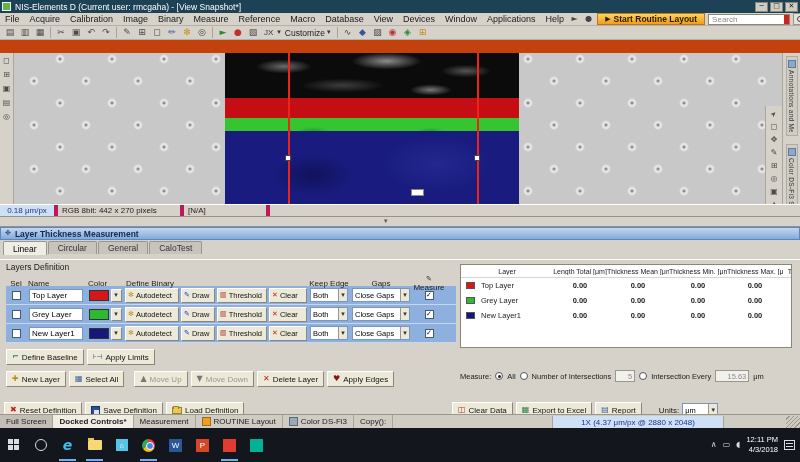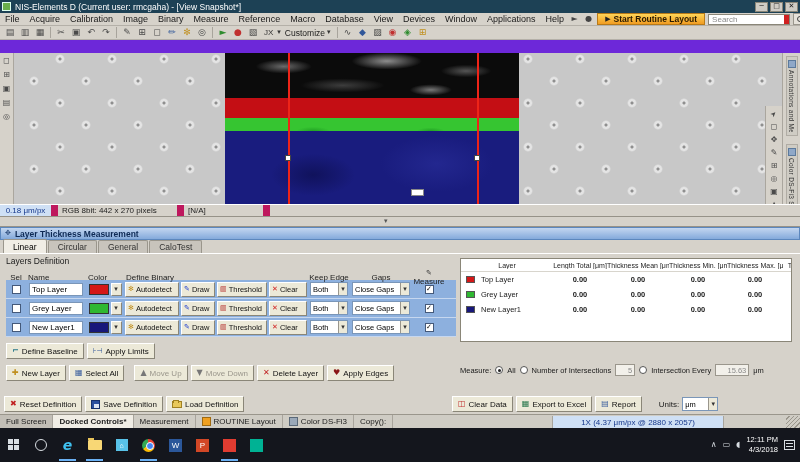--- a/index.html
+++ b/index.html
@@ -1,17 +1,17 @@
 <!DOCTYPE html>
 <html><head>
 <meta charset="utf-8">
 <style>
   * { margin:0; padding:0; box-sizing:border-box; }
   body { font-family:"Liberation Sans", sans-serif; background:#555; }
-  #app { position:relative; width:800px; height:462px; background:#6d28d9; overflow:hidden;
+  #app { position:relative; width:800px; height:462px; background:#c2410c; overflow:hidden;
          font-family:"Liberation Sans", sans-serif; color:#1a1a1a; }
   .g { font-family:"DejaVu Sans", sans-serif; font-style:normal; line-height:1; display:inline-flex;
        align-items:center; justify-content:center; }
 
   
   .titlebar { position:absolute; left:0; top:0; width:800px; height:13px; background:#1d4155;
               display:flex; align-items:center; color:#fff; font-size:8.5px; padding:0 2px; }
   .app-ico { width:9px; height:9px; background:#6ab04c; border:1px solid #dfe; margin-right:4px; }
   .title-text { white-space:nowrap; }
   .winbtns { margin-left:auto; display:flex; gap:2px; }
@@ -105,35 +105,35 @@
                     padding-top:3px; gap:8px; }
   .vtab { display:flex; flex-direction:column; align-items:center; gap:2px; border:1px solid #b0aca4;
           background:#cfccc4; padding:3px 1px; }
   .vtab .vicon { width:8px; height:8px; background:#8fa8c8; border:1px solid #5c7a9c; }
   .vtab .vlabel { writing-mode:vertical-rl; font-size:6.5px; color:#333; letter-spacing:0.3px;
                   max-height:62px; overflow:hidden; white-space:nowrap; }
 
   
   .statusbar { position:absolute; left:0; top:204px; width:800px; height:12px; background:#d6d2ca;
                border-top:1px solid #fff; display:flex; font-size:8px; align-items:center; }
-  .sseg { height:100%; display:flex; align-items:center; padding:0 4px; border-right:7px solid #be185d; }
+  .sseg { height:100%; display:flex; align-items:center; padding:0 4px; border-right:4px solid #be185d; }
   .sseg.scale { width:58px; background:#cfe0f5; color:#16388c; justify-content:center; }
   .sseg.fmt { width:126px; color:#222; }
   .sseg.na { width:86px; color:#222; }
   .splitter { position:absolute; left:0; top:216px; width:800px; height:11px; background:#d6d2ca;
               border-top:1px solid #969288; border-bottom:1px solid #969288; }
   .split-grip { position:absolute; left:384px; top:1px; font-size:7px; color:#555; }
 
   
   .panel { position:absolute; left:0; top:227px; width:800px; height:187px; background:#d6d2ca; }
   .panel-title { height:13px; background:linear-gradient(#c3d6f0,#84aadb); border:1px solid #5c87bd;
                  display:flex; align-items:center; gap:4px; padding:0 4px; font-size:8.5px;
                  font-weight:bold; color:#0e2a55; }
   .pt-grip::before { content:"✥"; font-size:7px; color:#2a4a7a; }
-  .panel-tabs { height:14px; display:flex; align-items:flex-end; gap:1px; padding:1px 0 0 3px;
+  .panel-tabs { height:20px; display:flex; gap:1px; padding:1px 0 0 3px;
                 border-bottom:1px solid #fff; }
   .ptab { height:13px; padding:0 9px; font-size:8.5px; display:flex; align-items:center;
           background:#c8c4bc; border:1px solid #9a968c; border-bottom:none;
           border-radius:2px 2px 0 0; color:#333; }
   .ptab.active { background:#f0ede5; color:#000; height:14px; }
   .panel-body { position:relative; height:160px; }
   .grp-title { font-size:8.5px; color:#1a1a1a; }
 
   .layers { position:absolute; left:6px; top:2px; width:450px; }
   .ltable { margin-top:2px; }
@@ -710,21 +710,21 @@
     <span class="dtab">Measurement</span>
     <span class="dtab">
         <span class="dtab-ico-routine"></span>
         <i style="font-style:normal;">ROUTINE Layout</i>
       </span>
     <span class="dtab">
         <span class="dtab-ico-cam"></span>
         <i style="font-style:normal;">Color DS-Fi3</i>
       </span>
     <span class="dtab">Copy():</span>
-    <span class="zoomstatus">1X (4.37 μm/px @ 2880 x 2057)</span>
+    <span class="zoomstatus">1X (4.37 μm/px @ 2880 x 2048)</span>
     <span class="corner-grip"></span>
   </div>
 
   <div class="taskbar">
     <span class="tb-item">
         <span class="win-logo">
           <i></i>
           <i></i>
           <i></i>
           <i></i>

